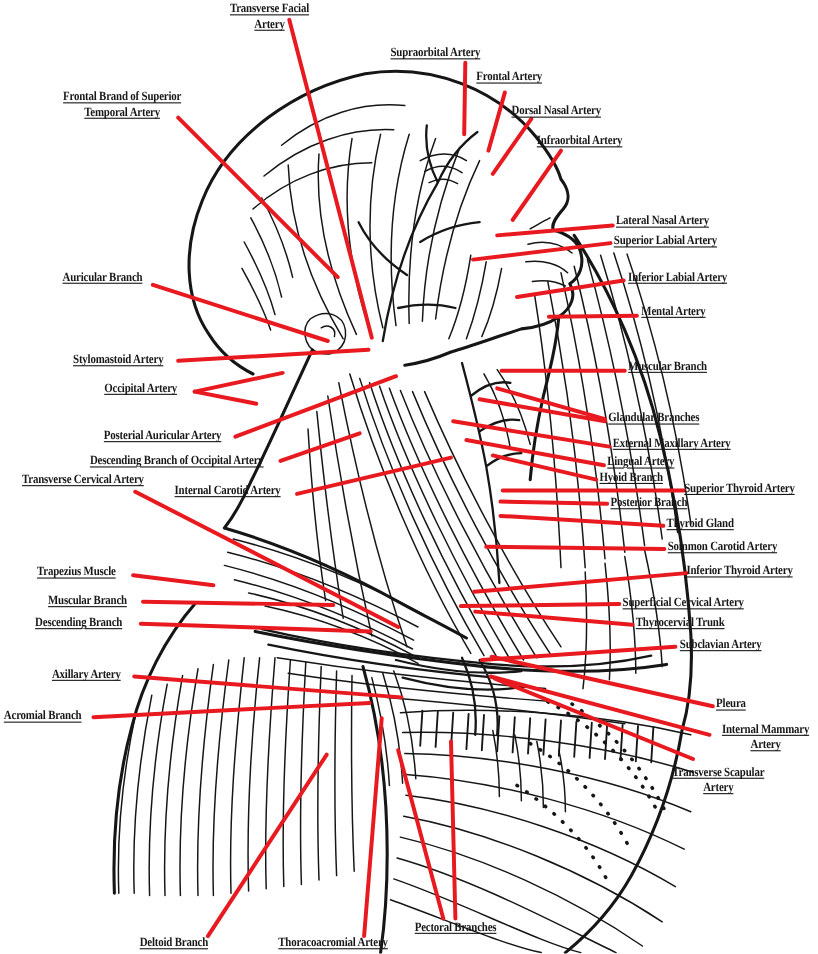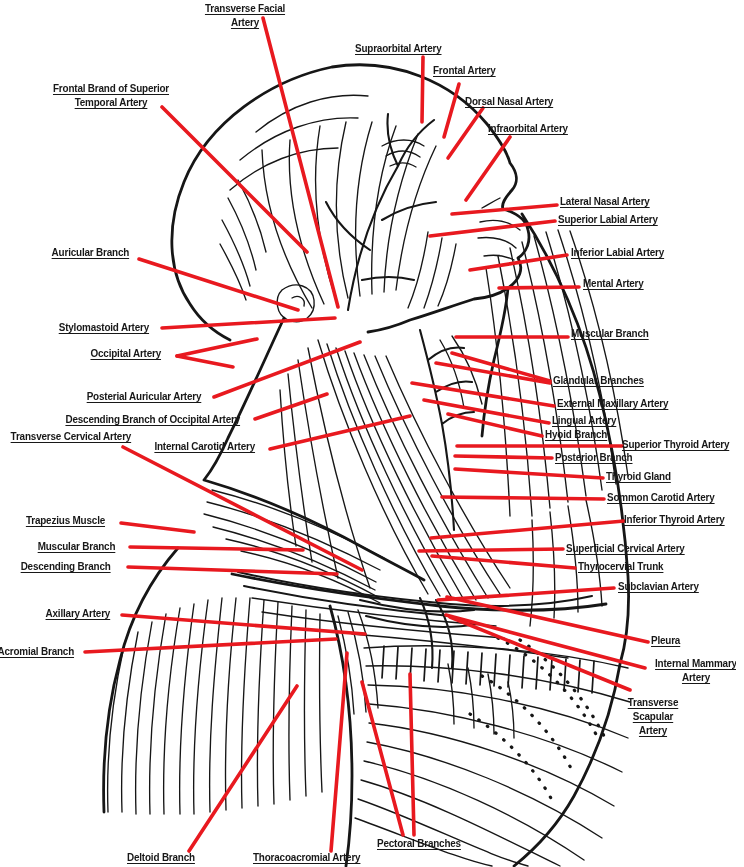--- a/index.html
+++ b/index.html
@@ -1,17 +1,17 @@
 <!DOCTYPE html>
 <html><head>
 <meta charset="utf-8">
 <style>
   html,body{margin:0;padding:0;background:#fff;}
   .stage{position:relative;width:736px;height:867px;background:var(--paper,#fff);overflow:hidden;
-         font-family:Liberation Sans, sans-serif;}
+         font-family:Liberation Serif, serif;}
   .stage svg{position:absolute;left:0;top:0;}
   .art path{fill:none;stroke:var(--ink,#161616);stroke-linecap:round;stroke-linejoin:round;}
   .art .o{stroke-width:2.8;}
   .art .v{stroke-width:2.1;}
   .art .t{stroke-width:1.35;}
   .art .f{stroke-width:1.7;}
   .art .dots{stroke-width:3.2;stroke-dasharray:.6 10;stroke-linecap:round;}
   .ld{stroke:var(--red,#e8191f);stroke-width:3.6;stroke-linecap:round;}
   .lbl{position:absolute;font-weight:bold;font-size:11.5px;line-height:13.5px;color:#181818;
        letter-spacing:-0.2px;white-space:nowrap;text-decoration:underline;text-underline-offset:2px;

